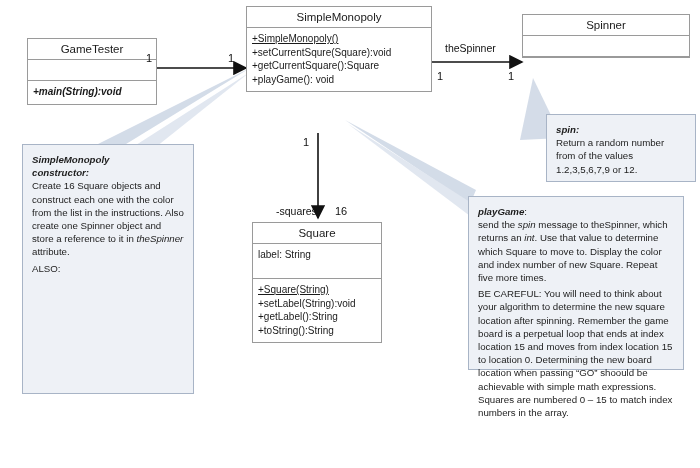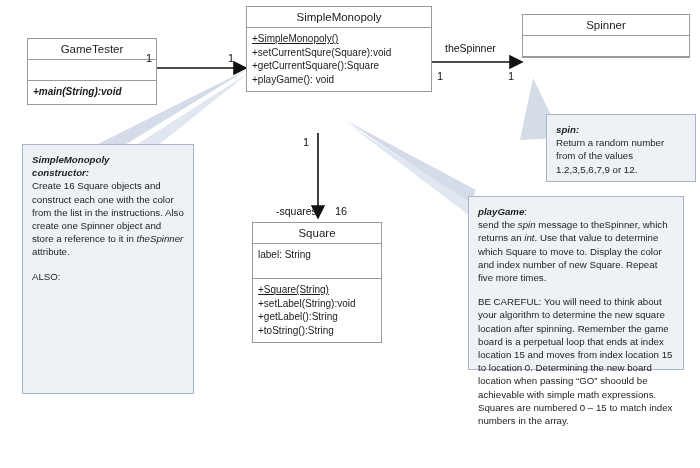--- a/index.html
+++ b/index.html
@@ -53,21 +53,21 @@
     border:1px solid #a8b4c6;
     box-sizing:border-box;
     font-size:9.7px;
     line-height:13.2px;
     color:#1d1d1d;
     padding:8px 9px;
     z-index:6;
   }
   .note .hd{font-style:italic;font-weight:bold;display:block;}
   .note p{margin:0;}
-  .note p.gap{margin-top:11px;}
+  .note p.gap{margin-top:3px;}
   .note .em{font-style:italic;}
 
   
   .lbl{
     position:absolute;
     font-size:10.5px;
     color:#111;
     z-index:7;
     white-space:nowrap;
     background:transparent;

